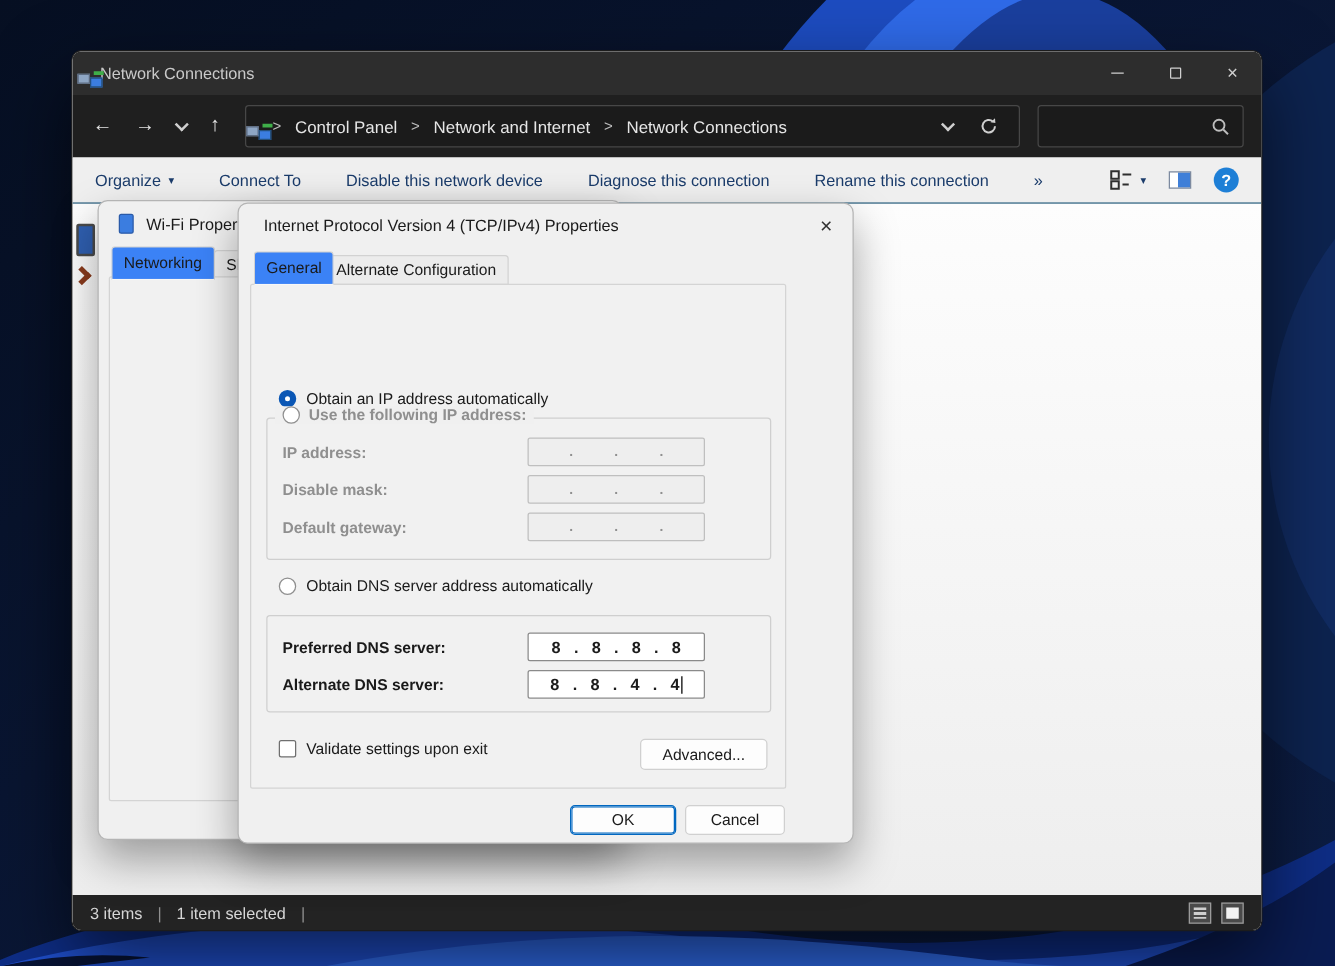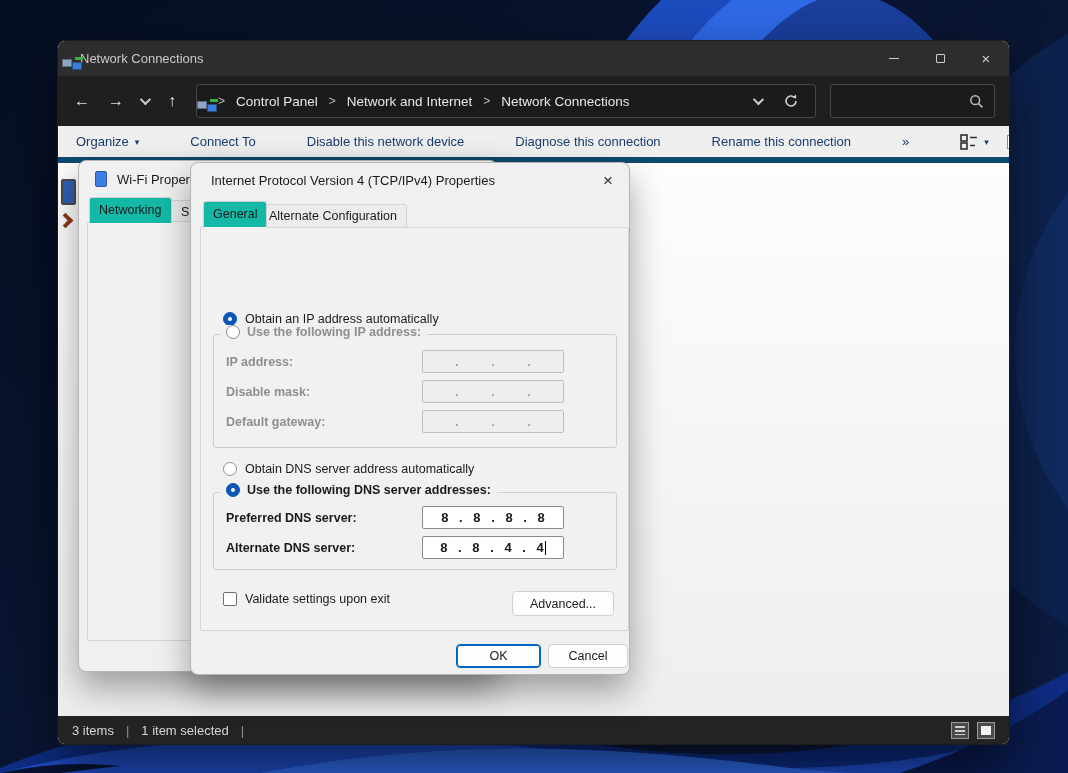--- a/index.html
+++ b/index.html
@@ -42,22 +42,22 @@
     display:flex; align-items:center; padding:0 10px; gap:8px; color:#e6e6e6; font-size:13.5px;
   }
   .crumb-sep { color:#bdbdbd; font-size:12px; padding:0 3px; }
   .addr-right { margin-left:auto; display:flex; align-items:center; gap:22px; padding-right:6px; }
   .searchbar {
     width:165px; height:34px; background:#1b1b1b; border:1px solid #474747; border-radius:3px;
     display:flex; align-items:center; justify-content:flex-end; padding:0 10px;
   }
 
   .toolbar {
-    height:37px; background:#efefef; border-bottom:6px solid #0c4a6e;
-    display:flex; padding:0 18px; gap:51px;
+    height:37px; background:#efefef; border-bottom:1px solid #0c4a6e;
+    display:flex; padding:0 18px; gap:36px;
     color:#1b3c6b; font-size:13px; flex:0 0 auto; white-space:nowrap;
   }
   .tool-item { display:flex; align-items:center; gap:6px; }
   .caret-small { font-size:9px; color:#1b3c6b; }
   .tool-right { margin-left:auto; display:flex; align-items:center; gap:18px; }
   .help-circle {
     width:20px; height:20px; border-radius:50%; background:#1e7fd6; color:#fff;
     display:flex; align-items:center; justify-content:center; font-size:13px; font-weight:bold;
   }
   .preview-ico { width:18px; height:14px; border:1px solid #7d8aa0; background:linear-gradient(90deg,#fff 40%,#3f7fd8 40%); }
@@ -75,21 +75,21 @@
   .sb-ico { width:18px; height:17px; border:1px solid #9a9a9a; background:#4a4a4a; display:flex; align-items:center; justify-content:center; }
   .sb-lines { width:10px; height:9px; background:repeating-linear-gradient(#cfcfcf 0 2px, transparent 2px 4px); }
   .sb-square { width:10px; height:9px; background:#f2f2f2; }
 
   
   .dialog {
     position:absolute; background:#f0f0f0; border:1px solid #b4b4b4; border-radius:8px;
     box-shadow:0 16px 34px rgba(0,0,0,.35); color:#1a1a1a; font-size:12.5px;
   }
   .tab { position:absolute; border:1px solid #d2d2d2; background:#ececec; border-radius:3px 3px 0 0; padding:4px 9px; }
-  .tab.active { background:#14b8a6; border-bottom-color:#f7f7f7; z-index:3; padding:5px 9px 6px; }
+  .tab.active { background:#3b82f6; border-bottom-color:#f7f7f7; z-index:3; padding:5px 9px 6px; }
   .tab-page { position:absolute; border:1px solid #d4d4d4; background:#f1f1f1; border-radius:2px; z-index:1; }
   .radio { width:14px; height:14px; border-radius:50%; border:1px solid #8f8f8f; background:#fff; display:inline-block; }
   .radio.on { background:#0b57b5; border-color:#0b57b5; position:relative; }
   .radio.on::after { content:""; position:absolute; left:4px; top:4px; width:4px; height:4px; background:#fff; border-radius:50%; }
   .cbox { width:14px; height:14px; border:1px solid #6f6f6f; border-radius:2px; background:#fff; display:inline-flex; align-items:center; justify-content:center; font-size:12px; color:#111; }
   .cbox.on::after { content:"\2713"; font-weight:bold; line-height:1; }
   .group { position:absolute; border:1px solid #cfcfcf; border-radius:3px;font-weight:bold; }
   .group-head { position:absolute; top:-10px; left:6px; background:#f0f0f0; display:flex; align-items:center; gap:7px; padding:0 6px; }
   .field {
     position:absolute; width:142px; height:23px; border:1px solid #8a8a8a; border-radius:2px; background:#fff;
@@ -120,21 +120,21 @@
   .stairs i { position:absolute; bottom:0; width:4px; background:#3fae49; }
   .stairs i:nth-child(1){ left:0; height:4px; }
   .stairs i:nth-child(2){ left:5px; height:8px; }
   .stairs i:nth-child(3){ left:10px; height:12px; }
   .stairs.blue i { background:#3f6fd8; }
   .wifi-ico { width:12px; height:16px; background:#3b7de0; border:1px solid #2a5aa8; border-radius:2px; }
   .desc-group { position:absolute; left:16px; top:382px; width:388px; height:76px; border:1px solid #cfcfcf; border-radius:3px; }
   .desc-line { white-space:nowrap; overflow:hidden; }
 
   
-  .ipv4 { left:190px; top:162px; width:440px; height:513px; z-index:6; }
+  .ipv4 { left:190px; top:162px; width:493px; height:513px; z-index:6; }
   .row-abs { position:absolute; display:flex; align-items:center; gap:8px; white-space:nowrap; }
   .dim { color:#8f8f8f; }
   .nowrap { white-space:nowrap; overflow:hidden; }
 </style>
 </head>
 <body>
 
 <svg class="wallpaper" viewBox="0 0 1068 773" preserveAspectRatio="none">
   <defs>
     <linearGradient id="bgg" x1="0" y1="0" x2="1" y2="1">
@@ -379,24 +379,20 @@
     <div class="row-abs dim" style="left:12px; top:80px;">Default gateway:</div>
     <div class="field disabled" style="left:208px; top:75px;">. . .</div>
   </div>
 
   <div class="row-abs" style="left:32px; top:299px; z-index:2;align-items:center;">
     <span class="radio"></span>
     <span>Obtain DNS server address automatically</span>
   </div>
 
   <div class="group" style="left:22px; top:329px; width:404px; height:78px; z-index:2;">
-    <span class="group-head">
-      <span class="radio on"></span>
-      <span>Use the following DNS server addresses:</span>
-    </span>
     <div class="row-abs" style="left:12px; top:18px;">Preferred DNS server:</div>
     <div class="field" style="left:208px; top:13px;">
         <span>8 . 8 . 8 . 8</span>
       </div>
     <div class="row-abs" style="left:12px; top:48px;">Alternate DNS server:</div>
     <div class="field" style="left:208px; top:43px;">
         <span>8 . 8 . 4 . 4</span>
         <span class="caret-bar"></span>
       </div>
   </div>

